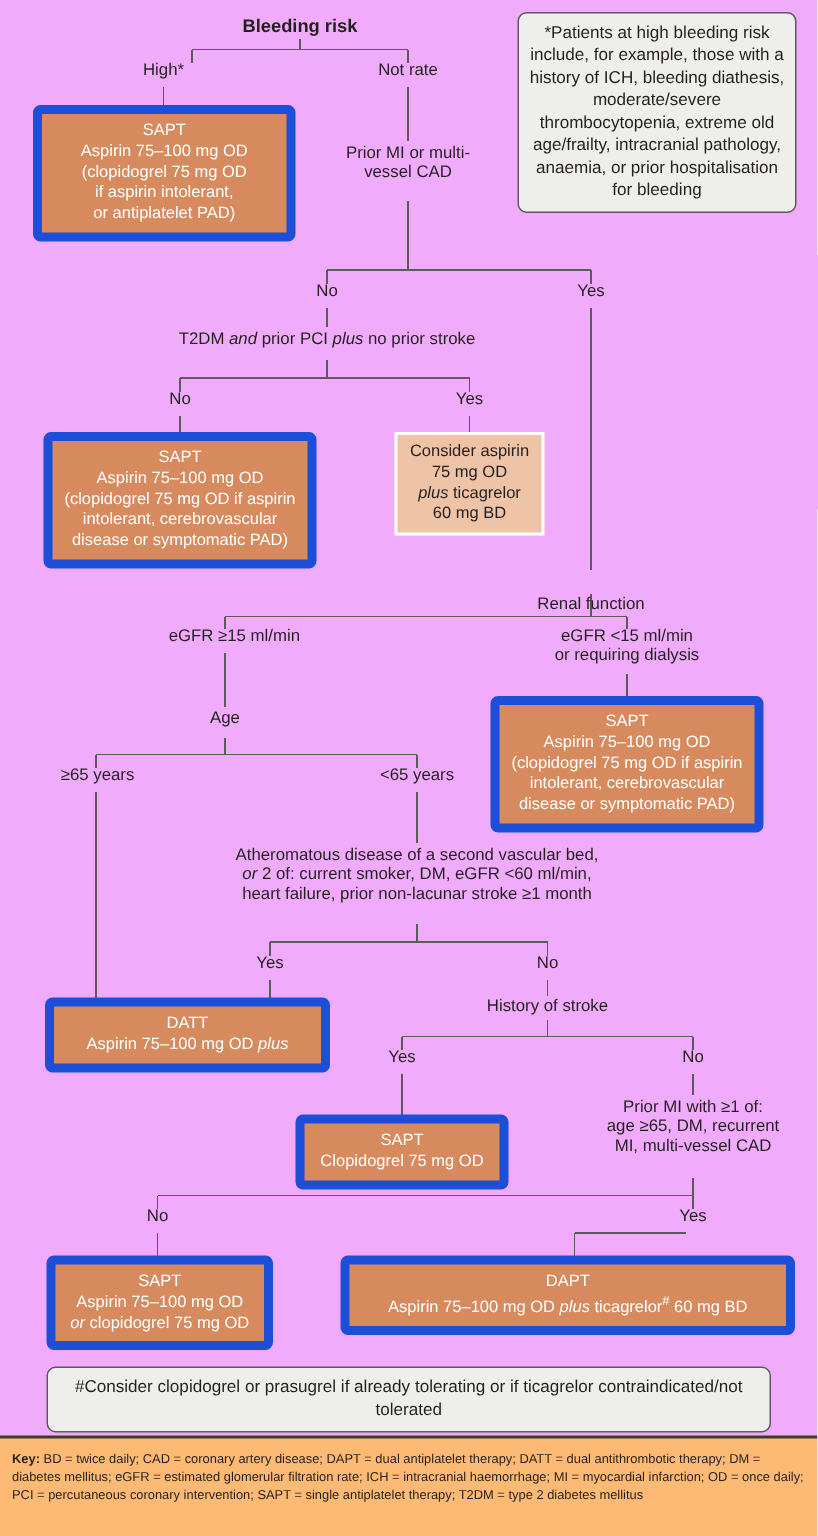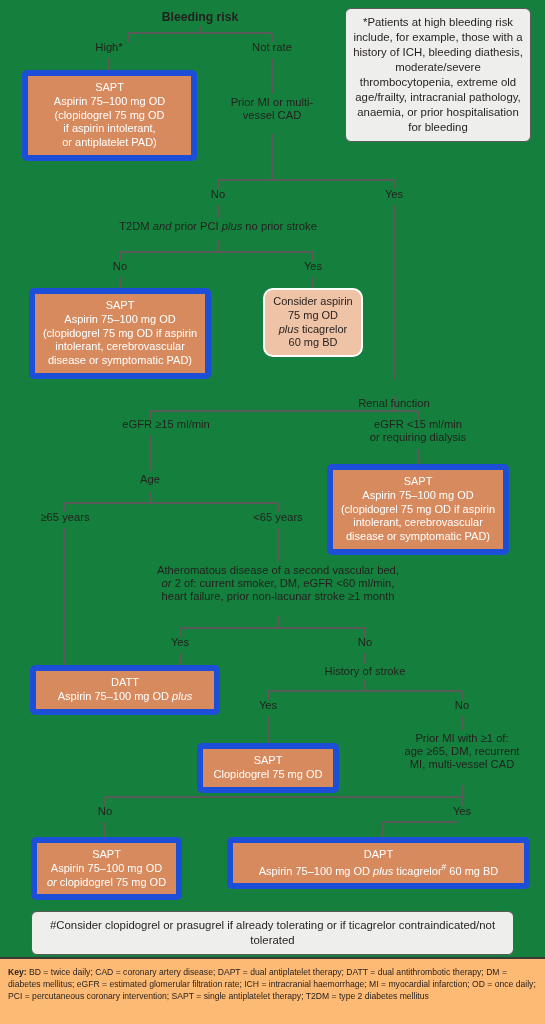--- a/index.html
+++ b/index.html
@@ -14,21 +14,21 @@
     background: #eeeeec;
     font-family: "Liberation Sans", sans-serif;
     overflow: hidden;
   }
   
   #chart-area {
     position: absolute;
     left: 0; top: 0;
     width: 545px;
     height: 957px;
-    background: #15803d;
+    background: #f0abfc;
   }
   svg.connectors {
     position: absolute;
     left: 0; top: 0;
     width: 545px;
     height: 957px;
     pointer-events: none;
   }
   .node {
     position: absolute;
@@ -54,21 +54,21 @@
     color: #ffffff;
     border-radius: 5px;
     border: 6px solid #1d4ed8;
     font-size: 11px;
     padding: 5px 4px;
     line-height: 1.25;
   }
   .box-lightorange {
     background: #eec3a6;
     color: #231f1e;
-    border-radius: 10px;
+    border-radius: 0;
     border: 2px solid #ffffff;
     font-size: 11px;
     padding: 5px 4px;
     line-height: 1.25;
   }
   
   .box-outline {
     background: #eeeeec;
     color: #231f1e;
     border: 1px solid #5a5a58;
@@ -217,21 +217,21 @@
 
     <div class="node box-lightorange" style="left:263px; top:288px; width:100px;">
       <div>Consider aspirin</div>
       <div>75 mg OD</div>
       <div><span class="it">plus</span> ticagrelor</div>
       <div>60 mg BD</div>
     </div>
 
     <div class="node txt" style="left:339px; top:381px; width:110px;margin-top:16px;">Renal function</div>
 
-    <div class="node txt" style="left:106px; top:418px; width:120px;">eGFR ≥15 ml/min</div>
+    <div class="node txt" style="left:80px; top:418px; width:120px;text-align:right;">eGFR ≥15 ml/min</div>
     <div class="node txt wrap" style="left:358px; top:418px; width:120px;">eGFR &lt;15 ml/min<br>or requiring dialysis</div>
 
     <div class="node box-orange" style="left:327px; top:464px; width:182px;">
       <div>SAPT</div>
       <div>Aspirin 75–100 mg OD</div>
       <div>(clopidogrel 75 mg OD if aspirin</div>
       <div>intolerant, cerebrovascular</div>
       <div>disease or symptomatic PAD)</div>
     </div>
 

